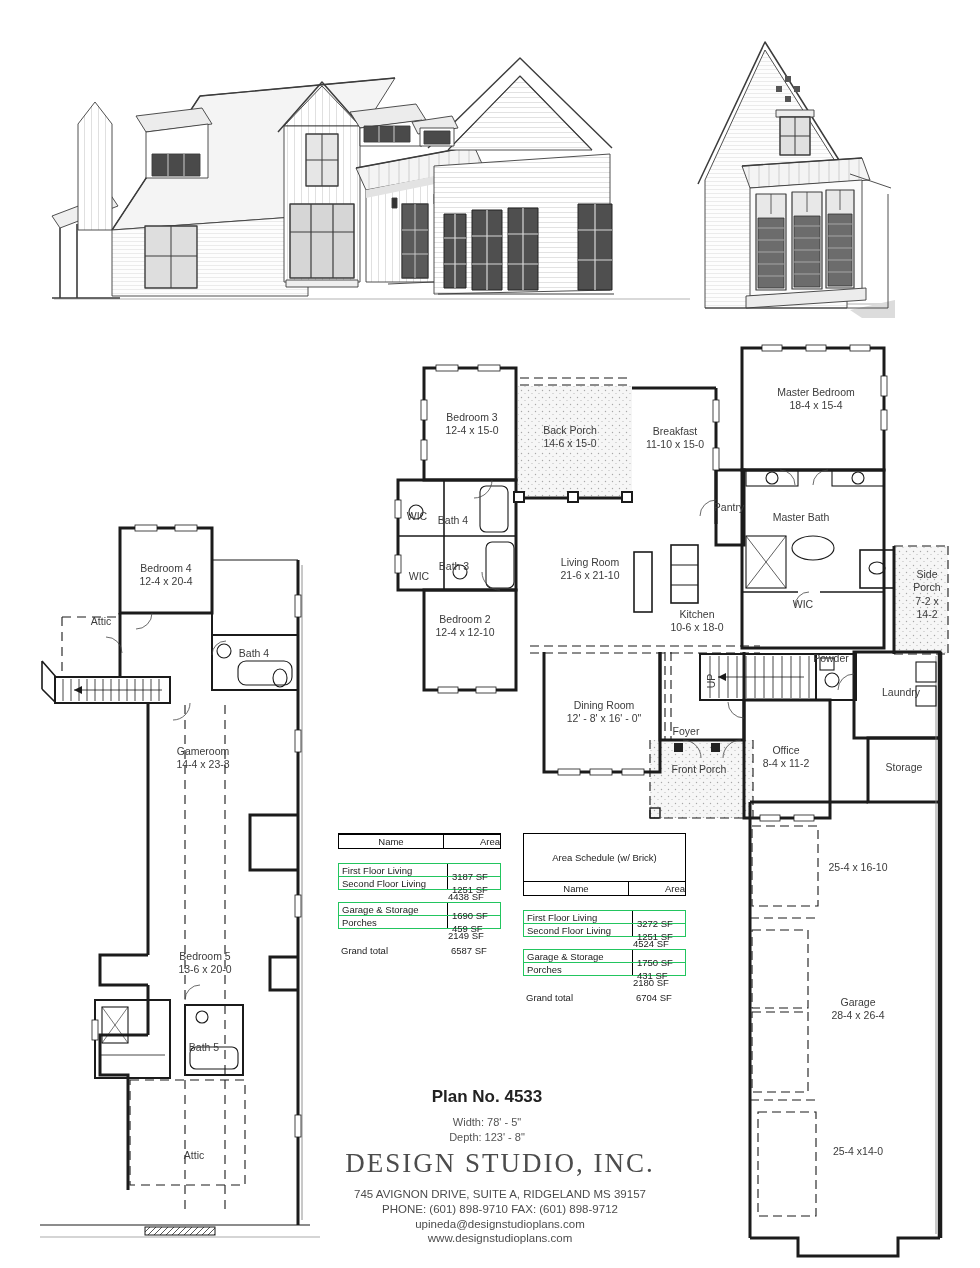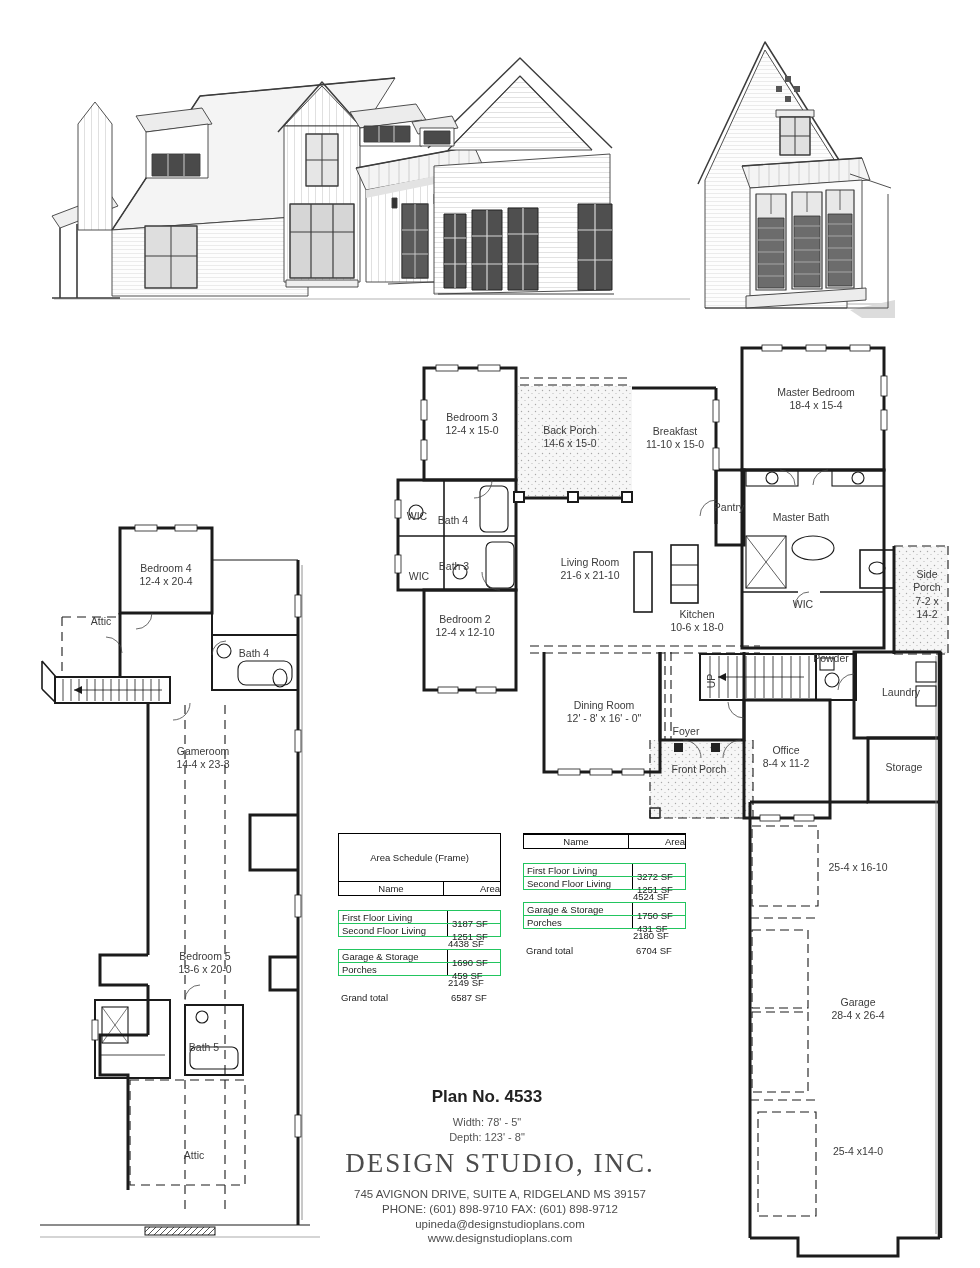--- a/index.html
+++ b/index.html
@@ -483,21 +483,20 @@
         <div>Bath 5</div>
       </div>
       <div class="room-label" style="left: 194px; top: 1156px;">
         <div>Attic</div>
       </div>
     </div>
 
   <div id="tables-layer">
       <div class="area-table" style="left: 338px; top: 833px;">
         <div class="at-head">
-          <div class="at-title">Area Schedule (Frame)</div>
           <div class="at-cols">
             <div class="cn">Name</div>
             <div class="ca">Area</div>
           </div>
         </div>
         <div class="at-body">
           <div class="at-row">
             <div class="cn">First Floor Living</div>
             <div class="ca">3187 SF</div>
           </div>
@@ -522,20 +521,21 @@
             <div class="ca">2149 SF</div>
           </div>
           <div class="at-grand">
             <div class="cn">Grand total</div>
             <div class="ca">6587 SF</div>
           </div>
         </div>
       </div>
       <div class="area-table" style="left: 523px; top: 833px;">
         <div class="at-head">
+          <div class="at-title">Area Schedule (w/ Brick)</div>
           <div class="at-cols">
             <div class="cn">Name</div>
             <div class="ca">Area</div>
           </div>
         </div>
         <div class="at-body">
           <div class="at-row">
             <div class="cn">First Floor Living</div>
             <div class="ca">3272 SF</div>
           </div>

